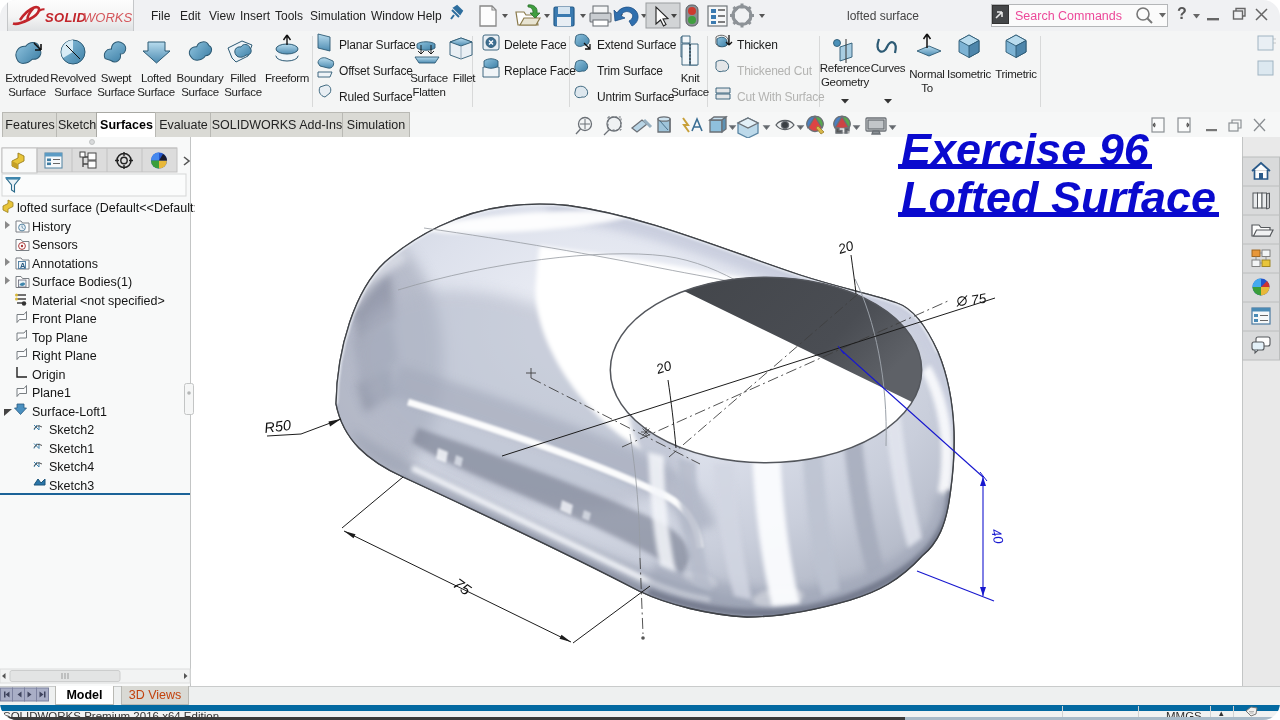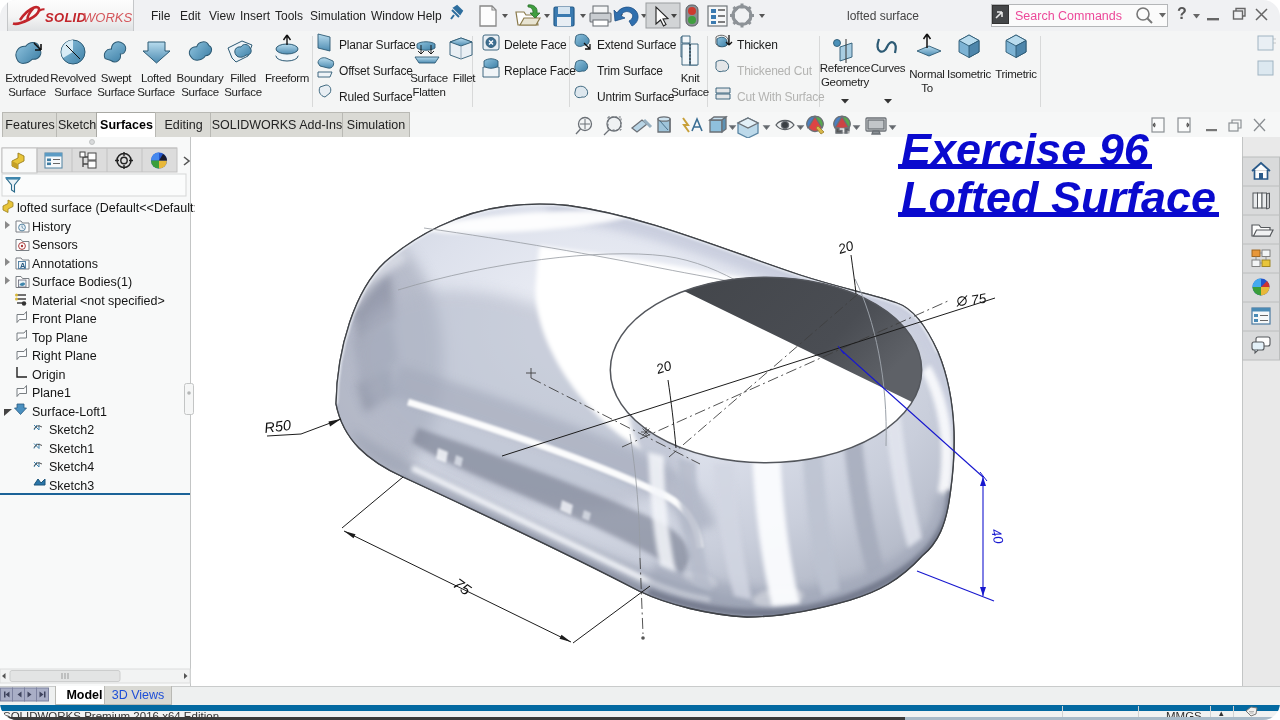--- a/index.html
+++ b/index.html
@@ -279,21 +279,21 @@
 
     <path d="M1262 8 h14 M1262 12 h14" stroke="#c5c7c9" stroke-width="1"></path>
     <rect x="1258" y="5" width="15" height="14" fill="#e9eff4" stroke="#9fb4c2"></rect>
     <rect x="1258" y="30" width="15" height="14" fill="#dce8f0" stroke="#9fb4c2"></rect>
   </svg>
 
   <div id="tabrow" class="abs"></div>
   <div class="ctab abs" style="left:2px;width:54px;">Features</div>
   <div class="ctab abs" style="left:56px;width:40px;">Sketch</div>
   <div class="ctab active abs" style="left:96px;width:59px;">Surfaces</div>
-  <div class="ctab abs" style="left:155px;width:55px;">Editing</div>
+  <div class="ctab abs" style="left:155px;width:55px;">Evaluate</div>
   <div class="ctab abs" style="left:210px;width:132px;">SOLIDWORKS Add-Ins</div>
   <div class="ctab abs" style="left:342px;width:66px;">Simulation</div>
 
   <div class="abs" id="viewport" style="left:190px;top:137px;width:1052px;height:549px;background:#ffffff;"></div>
 
   <svg class="abs" style="left:190px;top:137px;" width="1052" height="549" viewBox="190 137 1052 549" font-family="Liberation Sans, sans-serif">
     <defs>
       <radialGradient id="gBody" cx="0.44" cy="0.30" r="0.80">
         <stop offset="0" stop-color="#f0f2f8"></stop>
         <stop offset="0.40" stop-color="#dde1ec"></stop>
@@ -713,21 +713,21 @@
         <path d="M9.5 5.5 l-4 3 4 3 z"></path>
           <rect x="4" y="5.5" width="1.5" height="6"></rect>
         <path d="M21.5 5.5 l-4 3 4 3 z"></path>
         <path d="M27.5 5.5 l4 3 -4 3 z"></path>
         <path d="M39.5 5.5 l4 3 -4 3 z"></path>
           <rect x="44" y="5.5" width="1.5" height="6"></rect>
       </g>
     </g>
   </svg>
   <div class="mtab abs" style="left:55px;width:57px;background:#ffffff;border:1px solid #b9b9b4;border-top:none;font-weight:bold;">Model</div>
-  <div class="mtab abs" style="left:104px;width:66px;background:#d9d9d4;border:1px solid #b9b9b4;border-top:none;color:#1d4ed8;">3D Views</div>
+  <div class="mtab abs" style="left:121px;width:66px;background:#d9d9d4;border:1px solid #b9b9b4;border-top:none;color:#c2410c;">3D Views</div>
 
   <div id="statusbar" class="abs">
       <span style="position:absolute;left:3px;top:-1px;">SOLIDWORKS Premium 2016 x64 Edition</span>
     <span style="position:absolute;left:1068px;top:-1px;margin-top:40px;">Editing Part</span>
     <span style="position:absolute;left:1166px;top:-1px;">MMGS</span>
     <span style="position:absolute;left:1219px;top:-3px;font-size:9px;">▴</span>
   </div>
 
   <svg class="abs" style="left:1050px;top:705px;" width="230" height="13" viewBox="0 0 230 13">
     <path d="M12.5 1 V12 M88.5 1 V12 M160.5 1 V12 M183.5 1 V12" stroke="#d0d2d2"></path>

